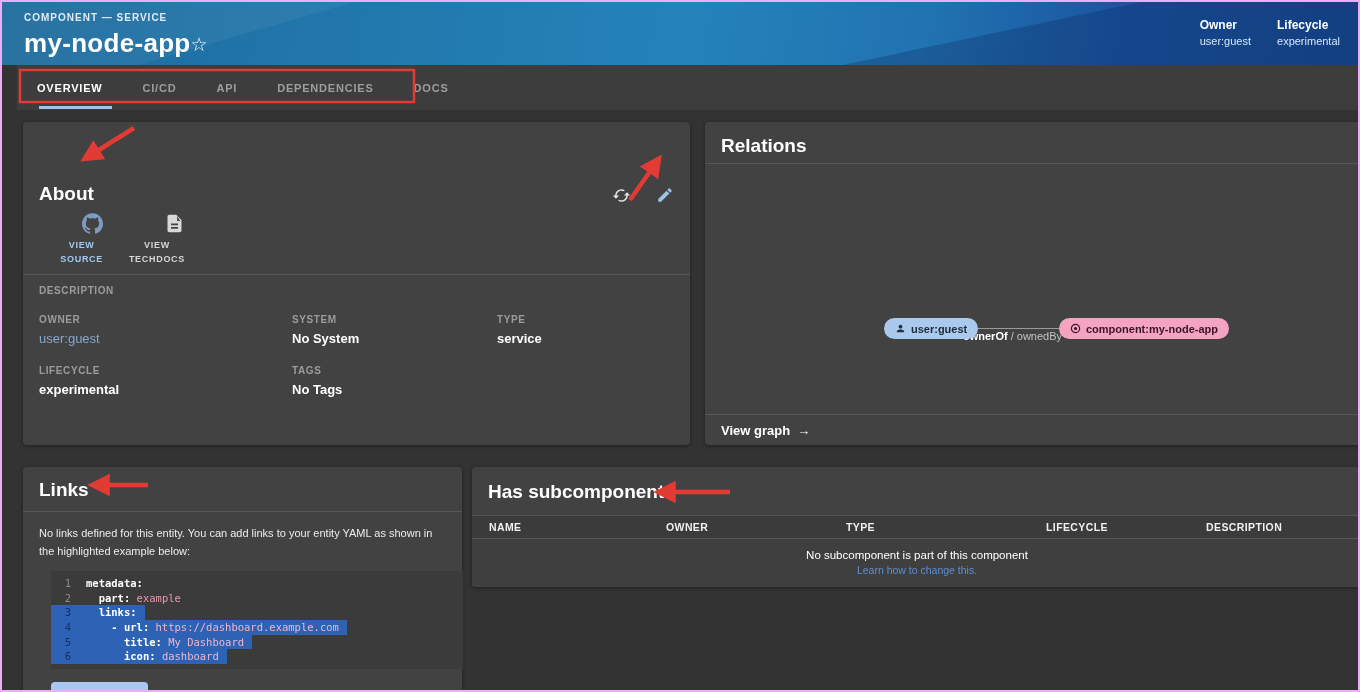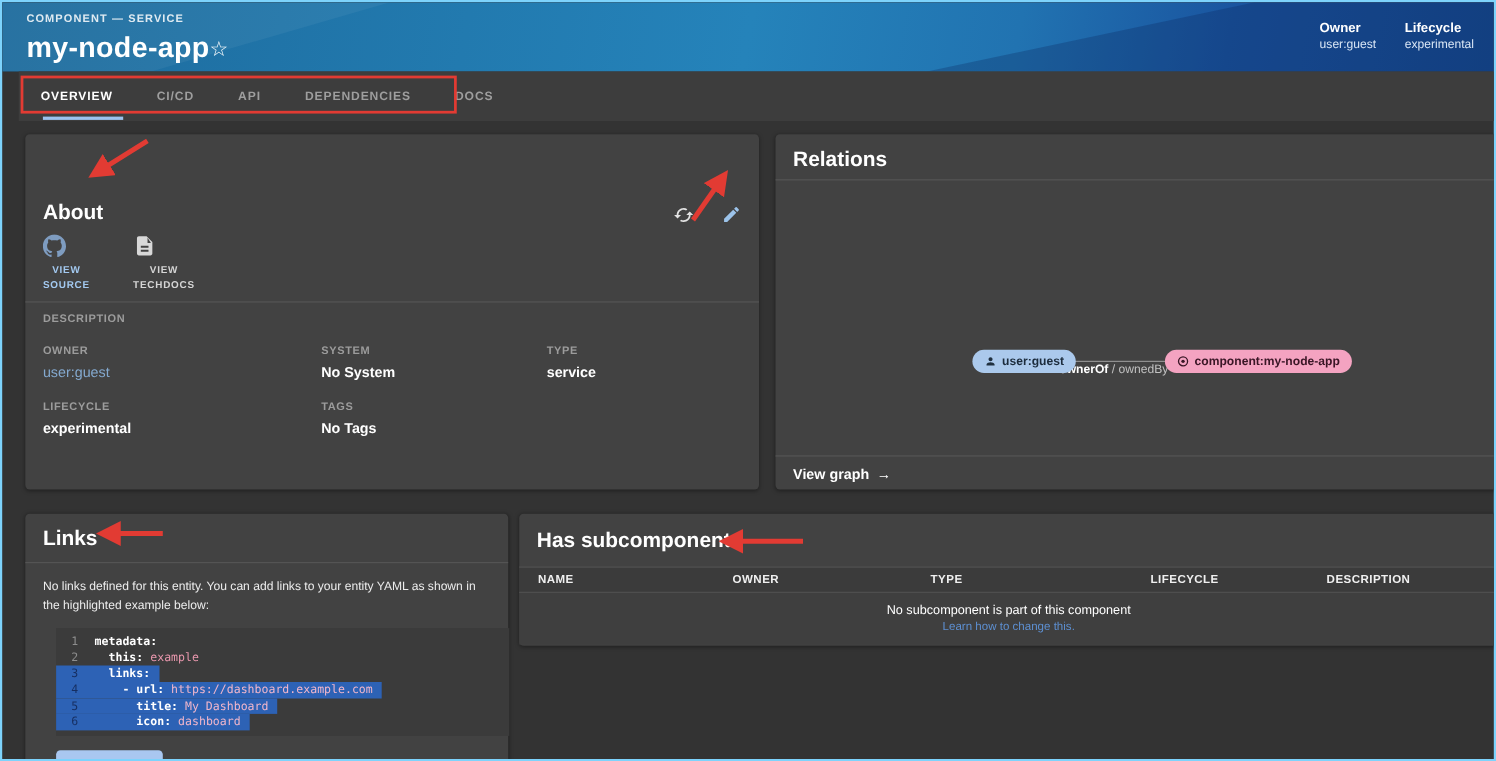--- a/index.html
+++ b/index.html
@@ -1,20 +1,20 @@
 <!DOCTYPE html>
 <html><head>
 <meta charset="utf-8">
 <style>
   * { margin:0; padding:0; box-sizing:border-box; }
   html,body { background:#000; }
   body { font-family:"Liberation Sans", sans-serif; }
   #root{
     position:relative; width:1360px; height:692px; overflow:hidden;
-    background:#333333; border:2px solid #7dd3fc;
+    background:#333333; border:2px solid #f0abfc;
   }
   
   .page-header{
     position:absolute; left:0; top:0; width:100%; height:63px;
     background:linear-gradient(100deg,#1d6b9d 0%,#2583ba 50%,#2173b1 68%,#1a55a0 82%,#164a90 100%);
     overflow:hidden;
   }
   .page-header::after{
     content:""; position:absolute; inset:0;
     background:rgba(10,35,90,0.28);
@@ -49,21 +49,21 @@
   .divider{ height:1px; background:#575757; width:100%; }
   #about-card{ left:21px; top:120px; width:667px; height:323px; }
   #relations-card{ left:703px; top:120px; width:657px; height:323px; }
   #links-card{ left:21px; top:465px; width:439px; height:227px; }
   #subcomp-card{ left:470px; top:465px; width:890px; height:120px; }
   
   .about-head{ padding:13px 16px 8px; position:relative;margin-top:48px; }
   .about-actions{ position:absolute; right:14px; top:14px; display:flex; gap:22px; }
   .icon-btn{ width:22px; height:22px; cursor:pointer; display:flex; align-items:center; justify-content:center; }
   .iconlink-row{ display:flex; gap:18px; margin-top:8px; }
-  .iconlink{ display:flex; flex-direction:column; align-items:flex-start; width:64px; cursor:pointer; }
+  .iconlink{ display:flex; flex-direction:column; align-items:flex-end; width:64px; cursor:pointer; }
   .iconlink .lbl{ margin-top:5px; font-size:9px; font-weight:bold; letter-spacing:0.7px;
                   text-align:center; line-height:1.5; white-space:pre-line; }
   .iconlink.src .lbl{ color:#a3c9f0; }
   .iconlink.docs .lbl{ color:#d5d5d5; }
   .about-body{ padding:10px 16px; }
   .f-label{ font-size:10px; font-weight:bold; letter-spacing:0.6px; color:#9c9c9c; text-transform:uppercase; }
   .f-value{ font-size:13px; font-weight:bold; color:#fff; margin-top:6px; }
   .f-value.plain{ font-weight:normal; }
   .f-value.link{ color:#84a9cf; font-weight:normal; cursor:pointer; }
   .about-desc{ margin-bottom:18px; }
@@ -253,21 +253,21 @@
 
   <div class="card" id="links-card">
     <div class="links-head">
       <div class="card-title">Links</div>
     </div>
     <div class="divider"></div>
     <div class="links-body">
       <div class="links-empty">No links defined for this entity. You can add links to your entity YAML as shown in the highlighted example below:</div>
       <div class="codeblock" id="codeblock">
           <div class="code-line"><span class="line-inner"><span class="num">1</span><span class="key">metadata:</span></span></div>
-          <div class="code-line"><span class="line-inner"><span class="num">2</span><span class="key">  this:</span> <span class="val">example</span></span></div>
+          <div class="code-line"><span class="line-inner"><span class="num">2</span><span class="key">  part:</span> <span class="val">example</span></span></div>
           <div class="code-line"><span class="line-inner hl"><span class="num">3</span><span class="key">  links:</span></span></div>
           <div class="code-line"><span class="line-inner hl"><span class="num">4</span><span class="key">    - url:</span> <span class="val">https://dashboard.example.com</span></span></div>
           <div class="code-line"><span class="line-inner hl"><span class="num">5</span><span class="key">      title:</span> <span class="val">My Dashboard</span></span></div>
           <div class="code-line"><span class="line-inner hl"><span class="num">6</span><span class="key">      icon:</span> <span class="val">dashboard</span></span></div>
         </div>
       <button class="read-more">READ MORE</button>
     </div>
   </div>
 
   <div class="card" id="subcomp-card">

